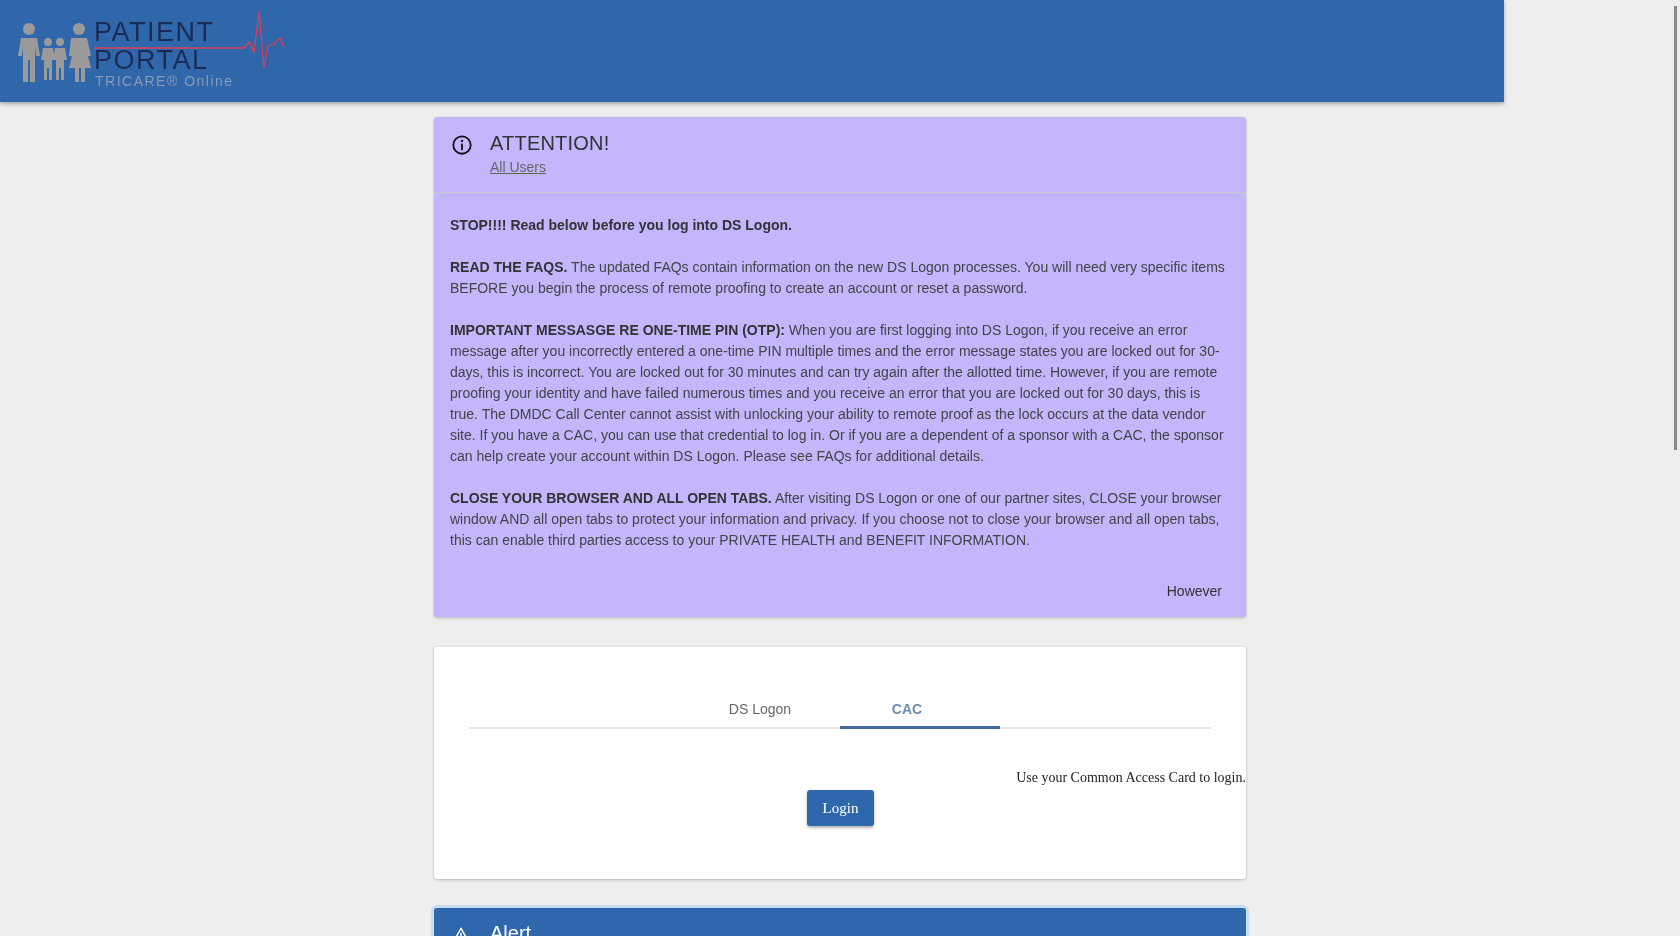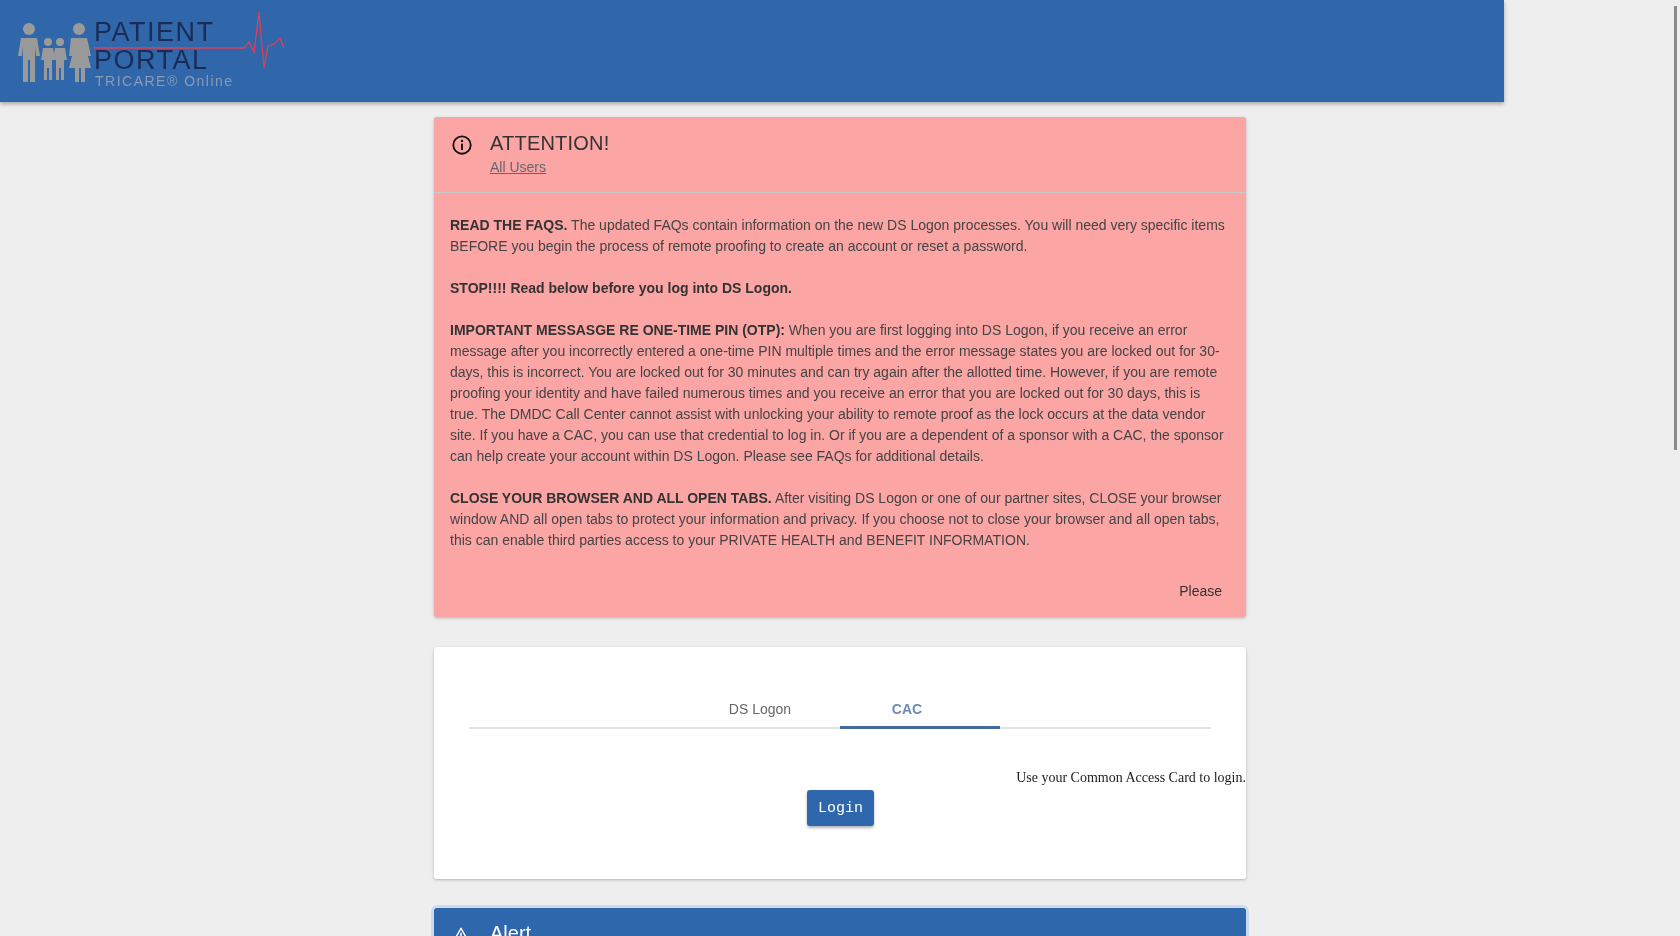--- a/index.html
+++ b/index.html
@@ -38,21 +38,21 @@
     }
     .scrollbar-track {
       position: absolute; right: 0; top: 0; width: 10px; height: 936px;
     }
     .card {
       position: absolute; left: 434px; width: 812px;
       border-radius: 3px;
       box-shadow: 0 1px 3px rgba(0,0,0,0.25);
     }
     .attention {
-      top: 117px; height: 500px; background: #fca5a5;
+      top: 117px; height: 500px; background: #c4b5fd;
     }
     .att-head {
       height: 76px; border-bottom: 1px solid #c8c8c8; position: relative;
     }
     .info-icon {
       position: absolute; left: 17px; top: 17px; width: 22px; height: 22px;
     }
     .att-title {
       position: absolute; left: 56px; top: 15px;
       font-size: 20px; color: #333; letter-spacing: 0.2px;
@@ -89,21 +89,21 @@
       position: absolute; left: 371px; bottom: -2px; width: 160px; height: 3px;
       background: #456a9c;
     }
     .cac-text {
       position: absolute; left: 0; top: 123px; width: 100%;
       text-align: right; font-size: 14px; color: #222; font-family: Liberation Serif, serif;
     }
     .login-btn {
       position: absolute; left: 373px; top: 143px; width: 67px; height: 36px;
       background: #2f67ac; color: #fff; border: none; border-radius: 3px;
-      font-size: 15px; font-family: Liberation Mono, monospace;
+      font-size: 15px; font-family: Liberation Serif, serif;
       box-shadow: 0 2px 3px rgba(0,0,0,0.3); cursor: pointer;
     }
     .alert-card {
       top: 908px; height: 60px; background: #2f67ac;
       box-shadow: 0 0 0 3px #c9dcf1;
     }
     .alert-icon {
       position: absolute; left: 18px; top: 18px; width: 18px; height: 18px;
     }
     .alert-title {
@@ -145,26 +145,26 @@
   <div class="att-head">
     <svg class="info-icon" viewBox="0 0 24 24">
       <circle cx="12" cy="12" r="9.5" fill="none" stroke="#111" stroke-width="2"></circle>
       <rect x="11" y="10.5" width="2" height="7" fill="#111"></rect>
       <circle cx="12" cy="7.5" r="1.3" fill="#111"></circle>
     </svg>
     <div class="att-title">ATTENTION!</div>
     <div class="att-sub">All Users</div>
   </div>
   <div class="att-body">
+    <p><b>STOP!!!! Read below before you log into DS Logon.</b><span></span></p>
     <p><b>READ THE FAQS.</b><span> The updated FAQs contain information on the new DS Logon processes. You will need very specific items BEFORE you begin the process of remote proofing to create an account or reset a password.</span></p>
-    <p><b>STOP!!!! Read below before you log into DS Logon.</b><span></span></p>
     <p><b>IMPORTANT MESSASGE RE ONE-TIME PIN (OTP):</b><span> When you are first logging into DS Logon, if you receive an error message after you incorrectly entered a one-time PIN multiple times and the error message states you are locked out for 30-days, this is incorrect. You are locked out for 30 minutes and can try again after the allotted time. However, if you are remote proofing your identity and have failed numerous times and you receive an error that you are locked out for 30 days, this is true. The DMDC Call Center cannot assist with unlocking your ability to remote proof as the lock occurs at the data vendor site. If you have a CAC, you can use that credential to log in. Or if you are a dependent of a sponsor with a CAC, the sponsor can help create your account within DS Logon. Please see FAQs for additional details.</span></p>
     <p><b>CLOSE YOUR BROWSER AND ALL OPEN TABS.</b><span> After visiting DS Logon or one of our partner sites, CLOSE your browser window AND all open tabs to protect your information and privacy. If you choose not to close your browser and all open tabs, this can enable third parties access to your PRIVATE HEALTH and BENEFIT INFORMATION.</span></p>
   </div>
-  <button class="dismiss">Please</button>
+  <button class="dismiss">However</button>
 </div>
 
 <div class="card login-card">
   <div class="tabs">
     <div class="tab tab-ds">DS Logon</div>
     <div class="tab tab-cac">CAC</div>
     <div class="tab-underline"></div>
   </div>
   <div class="cac-text">Use your Common Access Card to login.</div>
   <button class="login-btn">Login</button>

